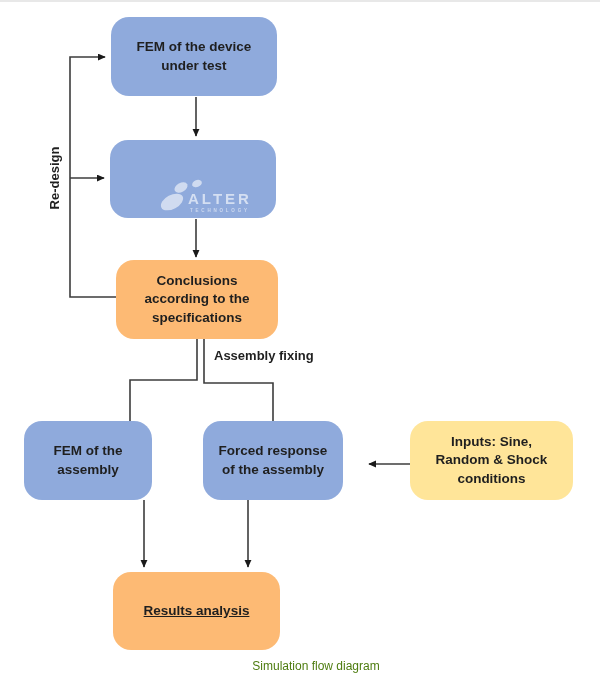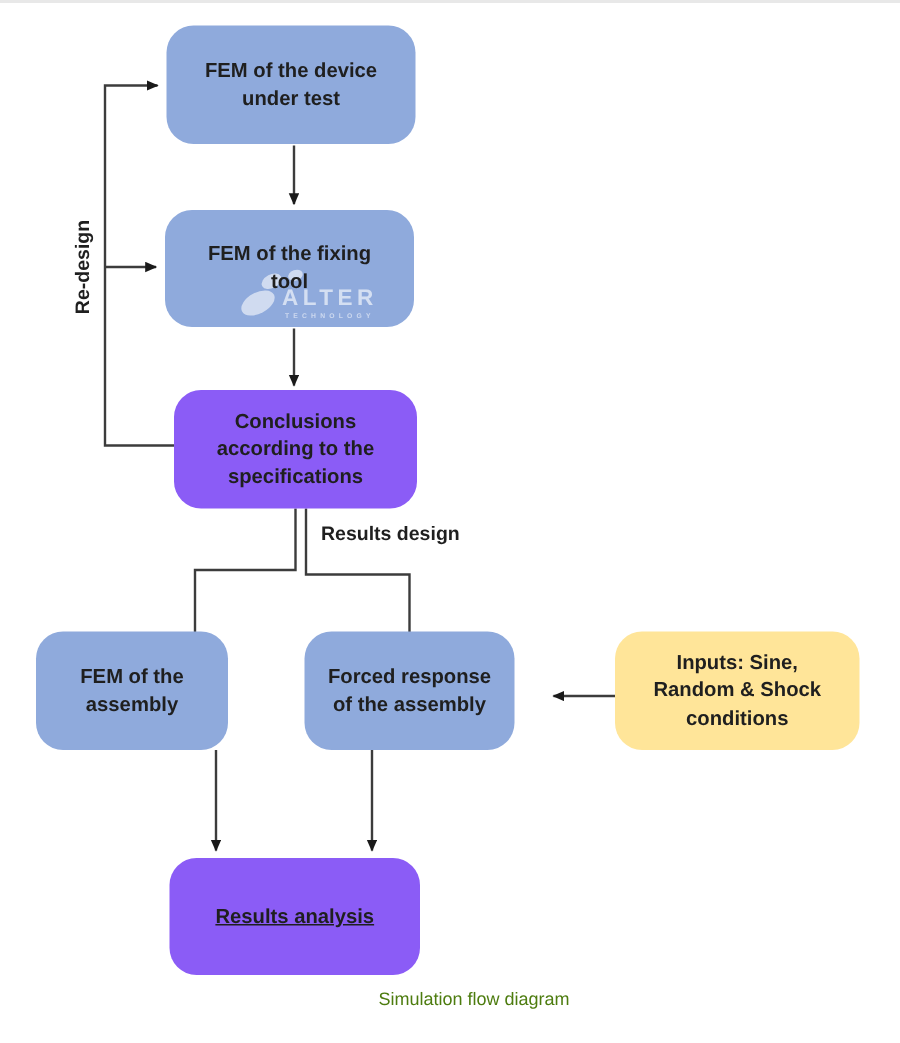--- a/index.html
+++ b/index.html
@@ -15,21 +15,21 @@
   .node{
     position:absolute;
     border-radius:18px;
     display:flex;align-items:center;justify-content:center;
     text-align:center;
     font-weight:bold;font-size:13.5px;line-height:1.38;color:#1f1f1f;
     box-sizing:border-box;
     z-index:2;
   }
   .blue{background:#8FAADC;}
-  .green{background:#8b5cf6;}
+  .green{background:#fdba74;}
   .yellow{background:#FFE599;}
   #node-fem-device     {left:111px;top:15px; width:166px;height:79px;padding:0 20px;}
   #node-fem-fixing     {left:110px;top:138px;width:166px;height:78px;padding:0 24px;}
   #node-conclusions    {left:116px;top:258px;width:162px;height:79px;padding:0 21px;}
   #node-fem-assembly   {left:24px; top:419px;width:128px;height:79px;padding:0 10px;}
   #node-forced-response{left:203px;top:419px;width:140px;height:79px;padding:0 14px;}
   #node-inputs         {left:410px;top:419px;width:163px;height:79px;padding:0 25px;justify-content:center;}
   #node-results        {left:113px;top:570px;width:167px;height:78px;padding:0 10px;text-decoration:underline;}
   .node-label{position:relative;z-index:3;}
   
@@ -91,21 +91,20 @@
   </div>
 
   <div class="node blue" id="node-fem-fixing">
     <div class="wm" style="left:0;top:0;width:100%;height:100%;">
       <div class="wm-ellipse wm-e1"></div>
       <div class="wm-ellipse wm-e2"></div>
       <div class="wm-ellipse wm-e3"></div>
       <div class="wm-name">ALTER</div>
       <div class="wm-sub">TECHNOLOGY</div>
     </div>
-    <span class="node-label">FEM of the fixing tool</span>
   </div>
 
   <div class="node green" id="node-conclusions">
     <span class="node-label">Conclusions according to the specifications</span>
   </div>
 
   <div class="node blue" id="node-fem-assembly">
     <span class="node-label">FEM of the assembly</span>
   </div>
 
@@ -115,17 +114,17 @@
 
   <div class="node yellow" id="node-inputs">
     <span class="node-label">Inputs: Sine, Random &amp; Shock conditions</span>
   </div>
 
   <div class="node green" id="node-results">
     <span class="node-label">Results analysis</span>
   </div>
 
   <div class="edge-label" id="label-redesign">Re-design</div>
-  <div class="edge-label" id="label-assembly-design">Results design</div>
+  <div class="edge-label" id="label-assembly-design">Assembly fixing</div>
 
   <div id="caption">Simulation flow diagram</div>
 
 </div>
 
 </body></html>

